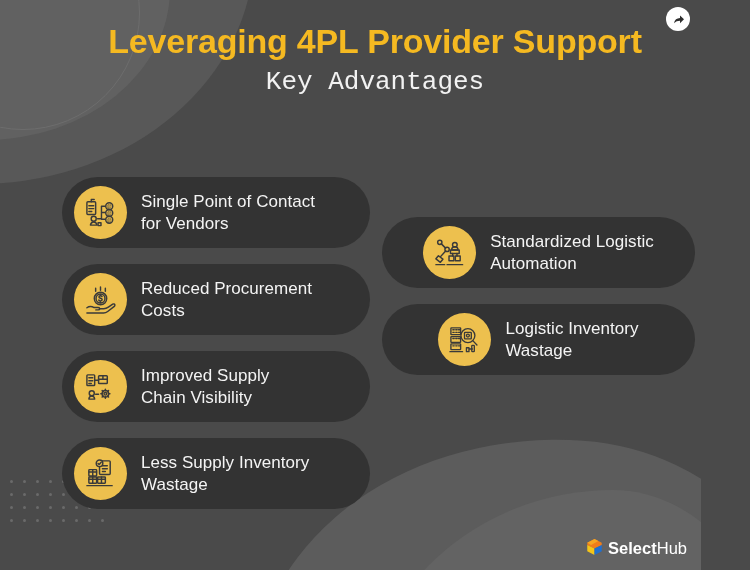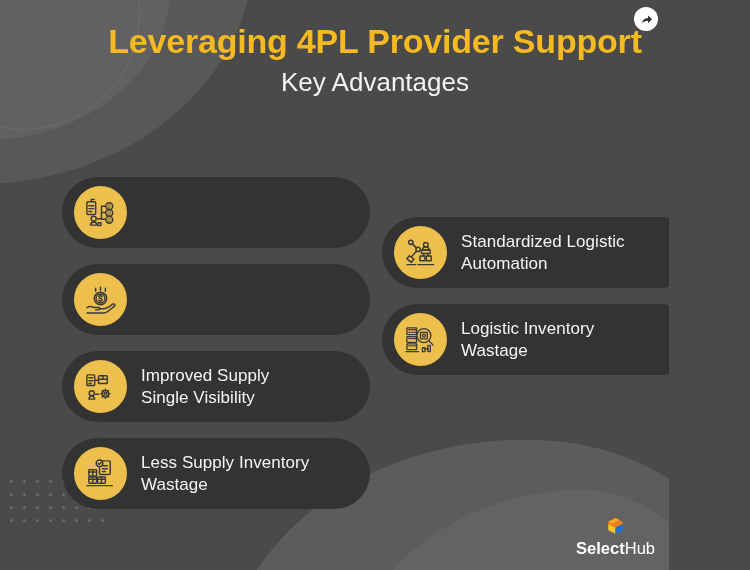--- a/index.html
+++ b/index.html
@@ -3,21 +3,21 @@
 <meta charset="utf-8">
 <style>
   html,body{margin:0;padding:0;}
   body{
     width:750px;height:570px;overflow:hidden;
     font-family:"Liberation Sans", sans-serif;
     background:#4a4a4a;
   }
   #stage{
     position:relative;width:669px;height:570px;
-    background:#4a4a4a;overflow:hidden;
+    background:#4a4a4a;overflow:hidden;padding-left:32px;
   }
   
   .deco{position:absolute;pointer-events:none;}
   .wave-tl{
     top:-150px;left:-210px;width:470px;height:330px;
     background:#585858;
     border-radius:0 0 62% 48% / 0 0 74% 60%;
     transform:rotate(-6deg);
   }
   .wave-tl2{
@@ -50,21 +50,21 @@
 
   
   .header{position:absolute;top:24px;left:0;width:750px;text-align:center;}
   .title{
     font-size:34px;font-weight:bold;color:#f5b921;
     letter-spacing:-0.2px;line-height:1.05;margin:0;
     white-space:nowrap;
   }
   .subtitle{
     font-size:26px;font-weight:normal;color:#f2f2f2;
-    margin:8px 0 0 0;line-height:1.1;
+    margin:8px 0 0 0;line-height:1.1;font-family:Liberation Mono, monospace;
   }
 
   
   .share-btn{
     position:absolute;top:7px;right:11px;
     width:24px;height:24px;border-radius:50%;
     background:#ffffff;display:flex;align-items:center;
     justify-content:center;
   }
   .share-btn svg{display:block;}
@@ -76,38 +76,38 @@
 
   .card{
     position:relative;background:#333333;
     border-radius:40px;
     display:flex;align-items:center;
     padding:9px 12px;
     box-sizing:border-box;
     margin-bottom:16px;
   }
   .col-left .card{min-height:70px;}
-  .col-right .card{min-height:70px;}
+  .col-right .card{min-height:70px;justify-content:center;}
 
   .icon-circle{
     flex:0 0 auto;width:53px;height:53px;border-radius:50%;
     background:#edc04e;display:flex;align-items:center;
     justify-content:center;margin-right:14px;
   }
   .icon-circle svg{display:block;}
   .card-label{
     color:#f4f4f4;font-size:17px;line-height:1.26;
     font-weight:normal;letter-spacing:0.05px;
     white-space:pre-line;
   }
 
   
   .logo{
     position:absolute;right:14px;bottom:14px;
-    display:flex;align-items:center;gap:5px;flex-direction:column;
+    display:flex;align-items:flex-end;gap:5px;
   }
   .logo-mark{width:17px;height:18px;display:block;}
   .logo-text{font-size:16.5px;line-height:1;white-space:nowrap;}
   .logo-text .b{font-weight:bold;color:#ffffff;}
   .logo-text .n{font-weight:normal;color:#ffffff;}
 </style>
 </head>
 <body>
 
 <div id="stage">
@@ -178,53 +178,57 @@
           <path d="M14 23.5h4M18 23.5V10.5M18 10.5h4M18 17h4M18 24h4"></path>
           <circle cx="26" cy="10.5" r="3.6"></circle>
             <text x="26" y="12.6" font-size="5" fill="#3a3a3a" stroke="none" text-anchor="middle">@</text>
           <circle cx="26" cy="17.5" r="3.6"></circle>
             <text x="26" y="19.6" font-size="5" fill="#3a3a3a" stroke="none" text-anchor="middle">@</text>
           <circle cx="26" cy="24.5" r="3.6"></circle>
             <text x="26" y="26.6" font-size="5" fill="#3a3a3a" stroke="none" text-anchor="middle">@</text>
           <rect x="14.5" y="27.5" width="3" height="3"></rect>
         </svg>
       </span>
+      <span class="card-label">Single Point of Contact
+for Vendors</span>
     </div>
 
     <div class="card">
       <span class="icon-circle">
         <svg width="33" height="33" viewBox="0 0 34 34" fill="none" stroke="#3a3a3a" stroke-width="1.5" stroke-linecap="round" stroke-linejoin="round">
           <path d="M12 5.5v3M17 4v3.5M22 5.5v3"></path>
           <circle cx="17" cy="16" r="6.4"></circle>
           <circle cx="17" cy="16" r="4.6"></circle>
           <path d="M18.6 13.9c-0.4-0.5-1-0.8-1.7-0.8-0.9 0-1.5 0.5-1.5 1.2 0 1.8 3.3 1 3.3 2.8 0 0.8-0.7 1.3-1.7 1.3-0.8 0-1.4-0.3-1.8-0.9M17 12v1M17 19v1"></path>
           <path d="M3 25.5c2.6-2 5.4-1.4 7.4-0.2M10.4 25.3h4.2c1 0 1.6 0.5 1.6 1.2s-0.6 1.2-1.6 1.2h-2.4"></path>
           <path d="M16.2 26.5h4.1c1.9 0 3.4-0.6 4.8-1.6l4.5-3.1c0.9-0.6 2-0.2 2.2 0.8 0.1 0.6-0.1 1.1-0.6 1.5l-6.8 5.3c-1.3 1-2.7 1.5-4.3 1.5H3"></path>
         </svg>
       </span>
+      <span class="card-label">Reduced Procurement
+Costs</span>
     </div>
 
     <div class="card">
       <span class="icon-circle">
         <svg width="33" height="33" viewBox="0 0 34 34" fill="none" stroke="#3a3a3a" stroke-width="1.5" stroke-linecap="round" stroke-linejoin="round">
           <rect x="3" y="5" width="8" height="11" rx="0.8"></rect>
           <path d="M5 8h4M5 11h4M5 14h2.5"></path>
           <path d="M11 10.5h4"></path>
           <rect x="15" y="6" width="9" height="8" rx="0.8"></rect>
           <path d="M15 9.5h9M19.5 6v3.5"></path>
           <circle cx="8" cy="24" r="2.6"></circle>
           <path d="M5 30c0.3-2 1.5-3.2 3-3.2s2.7 1.2 3 3.2z"></path>
           <path d="M12 25h3"></path>
           <circle cx="22" cy="24.5" r="3.4"></circle>
           <circle cx="22" cy="24.5" r="1.4"></circle>
           <path d="M22 19.8v1.6M22 27.6v1.6M17.3 24.5h1.6M25.1 24.5h1.6M18.7 21.2l1.1 1.1M24.2 26.7l1.1 1.1M25.3 21.2l-1.1 1.1M19.8 26.7l-1.1 1.1"></path>
         </svg>
       </span>
       <span class="card-label">Improved Supply
-Single Visibility</span>
+Chain Visibility</span>
     </div>
 
     <div class="card">
       <span class="icon-circle">
         <svg width="33" height="33" viewBox="0 0 34 34" fill="none" stroke="#3a3a3a" stroke-width="1.5" stroke-linecap="round" stroke-linejoin="round">
           <rect x="16" y="4" width="11" height="14" rx="1"></rect>
           <path d="M19 9h5M19 12h5M19 15h3"></path>
           <circle cx="16" cy="6.5" r="3.4" fill="#edc04e"></circle>
           <path d="M14.5 6.6l1.1 1.2 2.1-2.4"></path>
           <rect x="5" y="13" width="8" height="6.5" rx="0.6"></rect>

